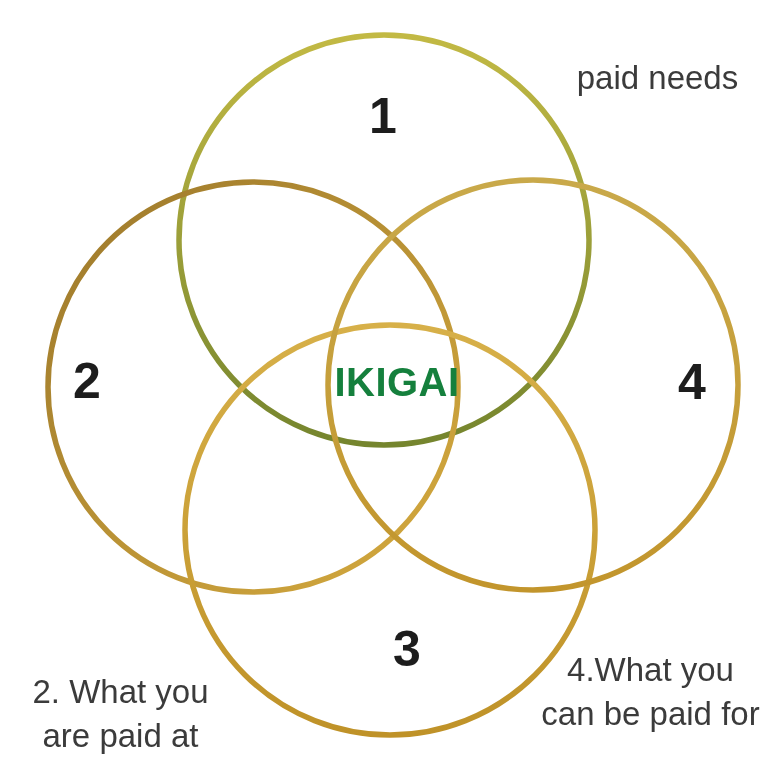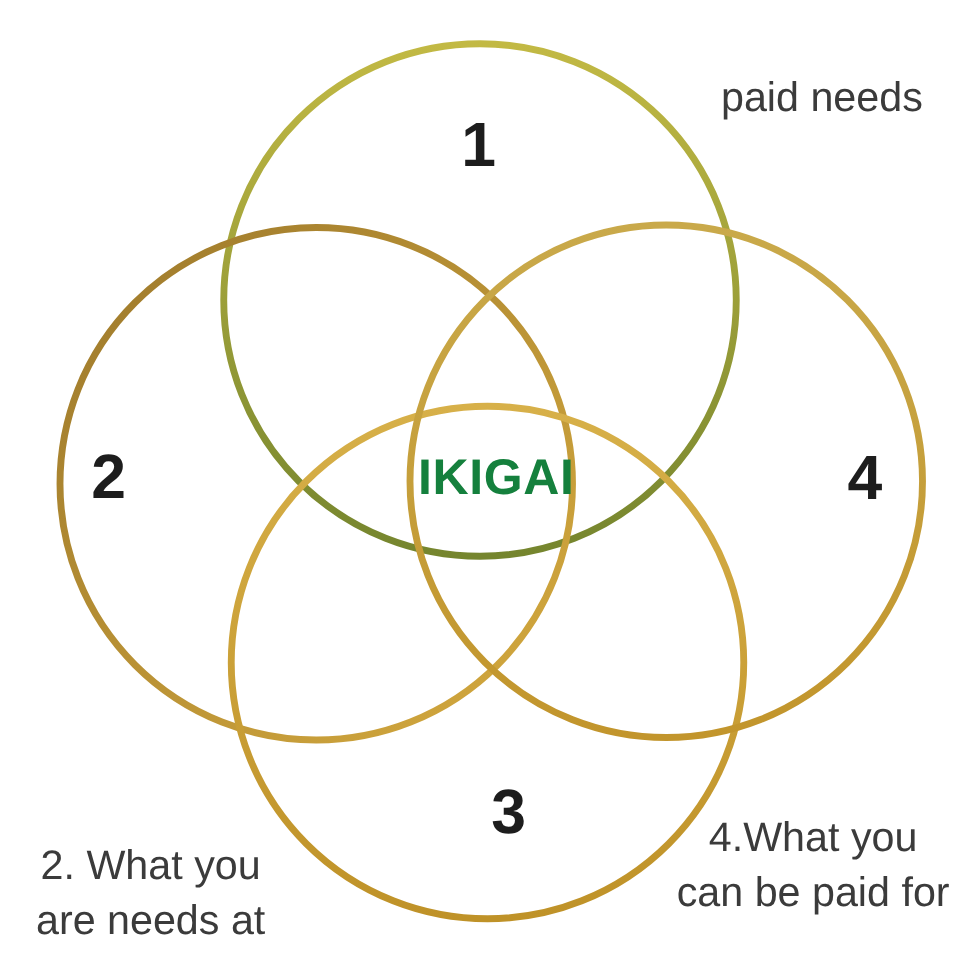--- a/index.html
+++ b/index.html
@@ -94,21 +94,21 @@
     <circle cx="533" cy="385" r="205" fill="none" stroke="url(#grad-right)" stroke-width="5.5"></circle>
   </svg>
 
 
   <div class="corner-label tr">
     <span class="line">paid needs</span>
   </div>
 
   <div class="corner-label bl">
     <span class="line">2. What you</span>
-    <span class="line">are needs at</span>
+    <span class="line">are paid at</span>
   </div>
 
   <div class="corner-label br">
     <span class="line">4.What you</span>
     <span class="line">can be paid for</span>
   </div>
 
   <div class="circle-number num-1">1</div>
   <div class="circle-number num-2">2</div>
   <div class="circle-number num-3">3</div>

